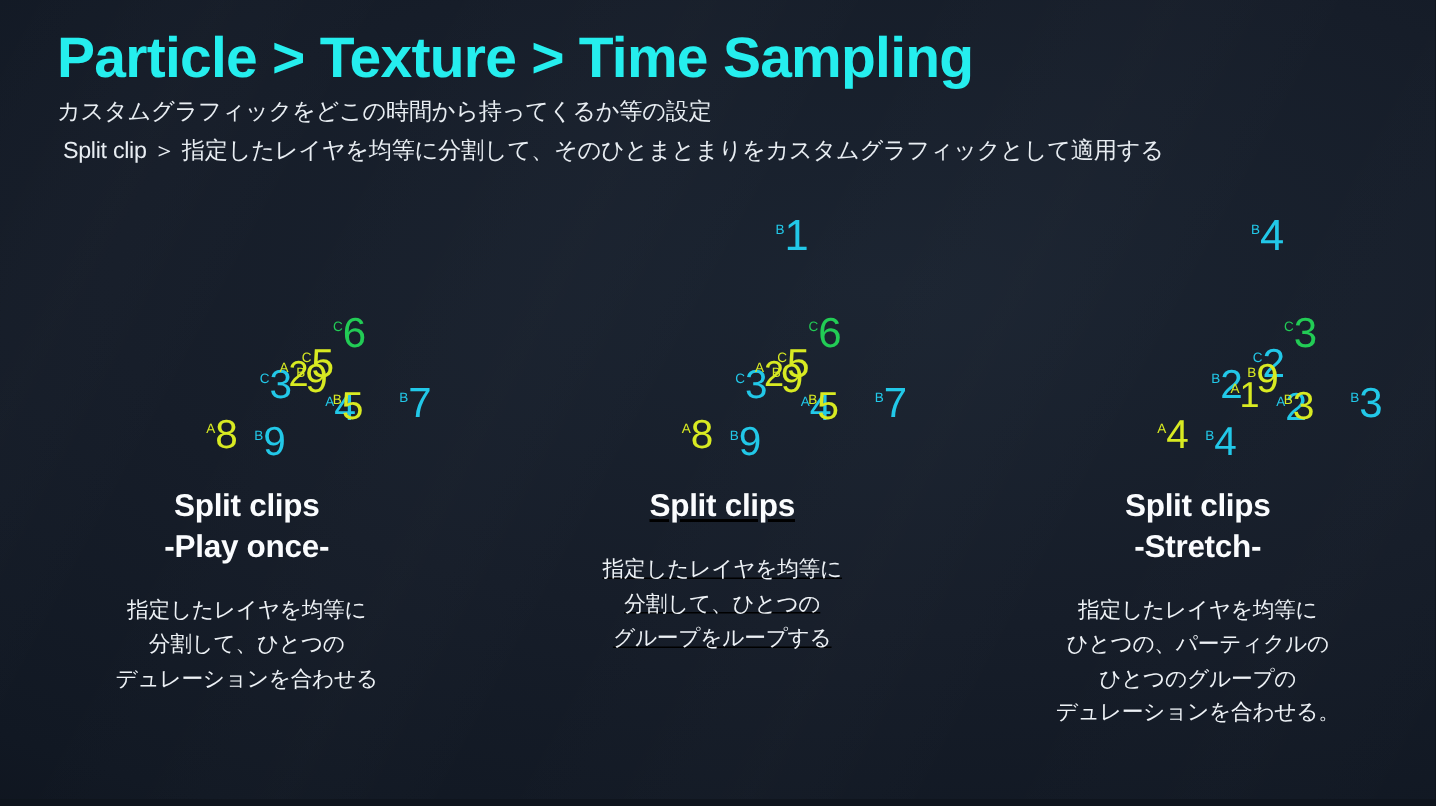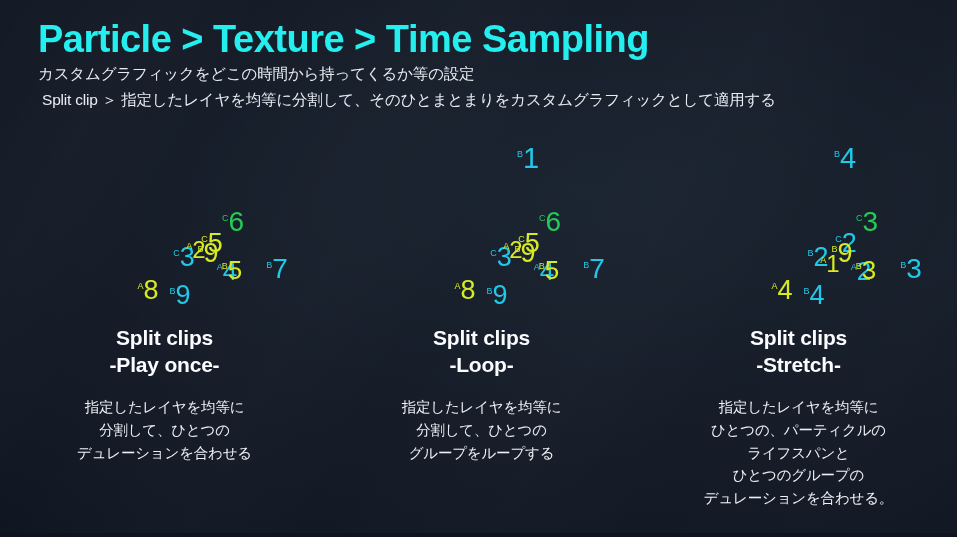--- a/index.html
+++ b/index.html
@@ -51,21 +51,21 @@
   #subline2 { left: 42px; top: 90px; text-align: right; }
 
   
   .column {
     position: absolute;
     top: 140px;
     width: 319px;
     text-align: center;
   }
   #col-0 { left: 5px; }
-  #col-1 { left: 322px; }
+  #col-1 { left: 322px; text-decoration: underline; }
   #col-2 { left: 639px; }
 
   .particle-field {
     position: relative;
     height: 185px;
   }
   .particle {
     position: absolute;
     white-space: nowrap;
     line-height: 1;
@@ -137,21 +137,20 @@
         <div class="particle" style="left: 191px; top: 110px; color: rgb(216, 234, 34); font-size: 24px;"><span class="tag">A</span><span class="num">2</span></div>
         <div class="particle" style="left: 203px; top: 113px; color: rgb(216, 234, 34); font-size: 27px;"><span class="tag">B</span><span class="num">9</span></div>
         <div class="particle" style="left: 222px; top: 131px; color: rgb(34, 200, 232); font-size: 26px;"><span class="tag">A</span><span class="num">4</span></div>
         <div class="particle" style="left: 227px; top: 130px; color: rgb(216, 234, 34); font-size: 26px;"><span class="tag">B</span><span class="num">5</span></div>
         <div class="particle" style="left: 272px; top: 129px; color: rgb(34, 200, 232); font-size: 28px;"><span class="tag">B</span><span class="num">7</span></div>
         <div class="particle" style="left: 143px; top: 150px; color: rgb(216, 234, 34); font-size: 27px;"><span class="tag">A</span><span class="num">8</span></div>
         <div class="particle" style="left: 175px; top: 155px; color: rgb(34, 200, 232); font-size: 27px;"><span class="tag">B</span><span class="num">9</span></div>
       </div>
     <div class="caption-title">
       <div>Split clips</div>
-      <div>-Loop-</div>
     </div>
     <div class="caption-body">
         <div>指定したレイヤを均等に</div>
         <div>分割して、ひとつの</div>
         <div>グループをループする</div>
       </div>
   </div>
 
   <div class="column" id="col-2">
     <div class="particle-field">
@@ -167,19 +166,18 @@
         <div class="particle" style="left: 143px; top: 150px; color: rgb(216, 234, 34); font-size: 27px;"><span class="tag">A</span><span class="num">4</span></div>
         <div class="particle" style="left: 175px; top: 155px; color: rgb(34, 200, 232); font-size: 27px;"><span class="tag">B</span><span class="num">4</span></div>
       </div>
     <div class="caption-title">
       <div>Split clips</div>
       <div>-Stretch-</div>
     </div>
     <div class="caption-body">
         <div>指定したレイヤを均等に</div>
         <div>ひとつの、パーティクルの</div>
-        <div>ライフスパンと</div>
         <div>ひとつのグループの</div>
         <div>デュレーションを合わせる。</div>
       </div>
   </div>
 
 </div>
 
 </body></html>

